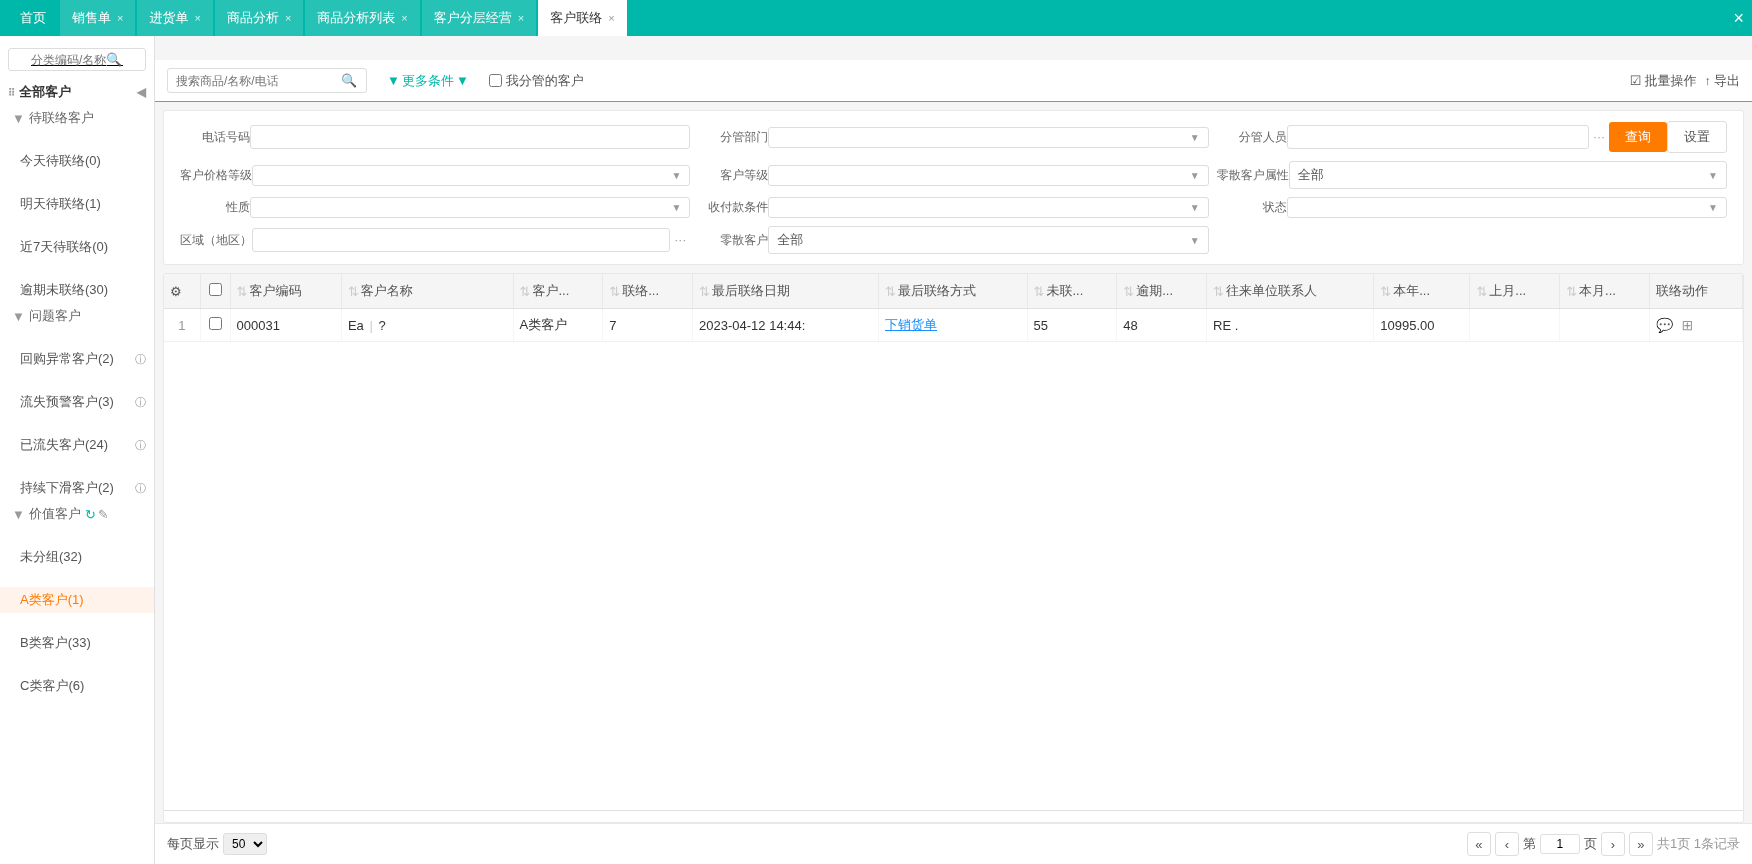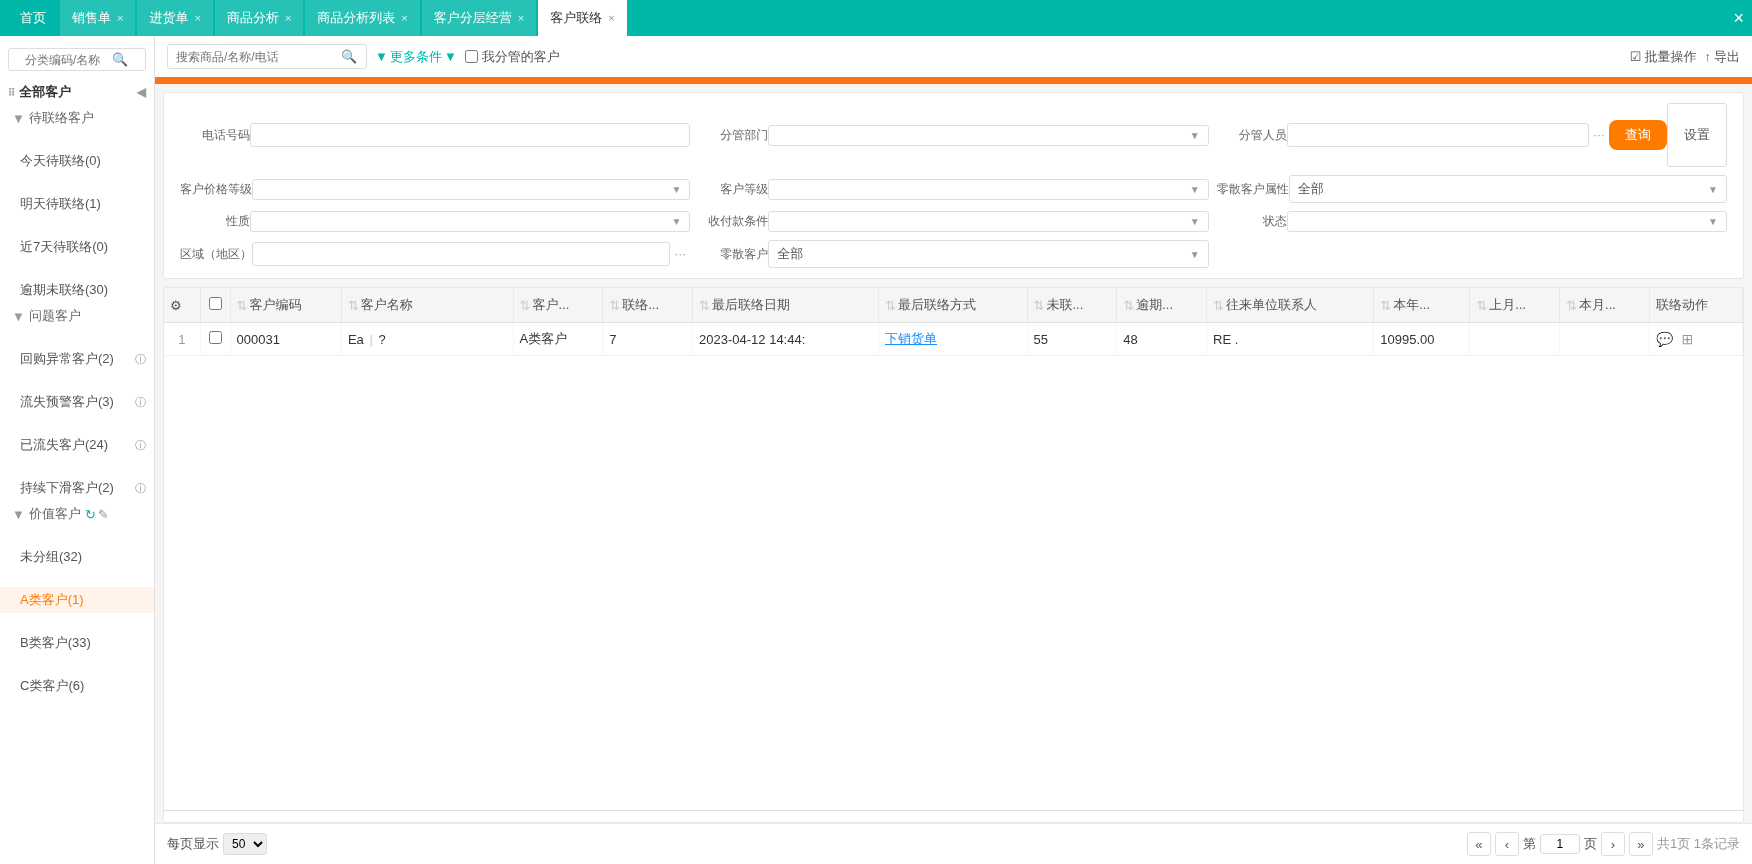--- a/index.html
+++ b/index.html
@@ -12,58 +12,58 @@
     .nav-tab.active { background: white; color: #333; }
     .nav-tab .close-icon { margin-left: 6px; font-size: 11px; color: rgba(255,255,255,0.8); }
     .nav-tab.active .close-icon { color: #999; }
     .top-nav-right { margin-left: auto; color: white; font-size: 18px; cursor: pointer; }
 
     
     .main-layout { display: flex; height: calc(864px - 36px); }
 
     
     .sidebar { width: 155px; background: white; border-right: 1px solid #e0e0e0; overflow-y: auto; padding: 8px 0; flex-shrink: 0; }
-    .sidebar-search { display: flex; align-items: center; margin: 4px 8px 8px; border: 1px solid #ddd; border-radius: 3px; padding: 3px 16px; }
+    .sidebar-search { display: flex; align-items: center; margin: 4px 8px 8px; border: 1px solid #ddd; border-radius: 3px; padding: 3px 22px; text-decoration: underline; }
     .sidebar-search input { border: none; outline: none; font-size: 12px; width: 100%; color: #999; }
     .sidebar-search .search-icon { color: #00b8a9; font-size: 13px; }
     
     .sidebar-section-header { display: flex; align-items: center; padding: 4px 8px; font-weight: bold; color: #333; cursor: pointer; }
     .sidebar-section-header .dots-icon { margin-right: 4px; color: #999; font-size: 10px; }
     .sidebar-collapse { margin-left: auto; color: #999; font-size: 12px; cursor: pointer; }
     
     .sidebar-group-label { display: flex; align-items: center; padding: 4px 12px; color: #666; font-size: 12px; cursor: pointer; }
     .sidebar-group-label .arrow { margin-right: 4px; color: #999; }
     
     .sidebar-item { padding: 4px 8px 4px 20px; color: #555; cursor: pointer; font-size: 12px; display: flex; align-items: center; justify-content: space-between; margin-top: 17px; }
     .sidebar-item.active { background: #fff3ec; color: #ff7b00; }
     .sidebar-item .item-icon { color: #999; font-size: 11px; }
     
     
     .content { flex: 1; display: flex; flex-direction: column; background: #f5f5f5; overflow: hidden; }
     
     
-    .search-bar { background: white; padding: 8px 12px; display: flex; align-items: center; border-bottom: 7px solid #f97316; gap: 8px; }
+    .search-bar { background: white; padding: 8px 12px; display: flex; align-items: center; border-bottom: 1px solid #f97316; gap: 20px; margin-top: 24px; }
     .search-input-wrap { display: flex; align-items: center; border: 1px solid #ddd; border-radius: 3px; padding: 4px 8px; width: 200px; }
     .search-input-wrap input { border: none; outline: none; font-size: 12px; width: 100%; color: #999; }
     .filter-btn { display: flex; align-items: center; color: #00b8a9; cursor: pointer; font-size: 12px; gap: 2px; }
     .my-customer-check { display: flex; align-items: center; gap: 4px; font-size: 12px; color: #555; cursor: pointer; }
     .search-bar-right { margin-left: auto; display: flex; align-items: center; gap: 8px; }
     .batch-op-btn { display: flex; align-items: center; gap: 3px; color: #555; cursor: pointer; font-size: 12px; }
     .export-btn { display: flex; align-items: center; gap: 3px; color: #555; cursor: pointer; font-size: 12px; }
 
     
     .filter-panel { background: white; margin: 8px; border-radius: 3px; padding: 10px 16px; display: grid; grid-template-columns: repeat(3, 1fr); gap: 8px; border: 1px solid #e8e8e8; }
     .filter-row { display: flex; align-items: center; }
     .filter-label { color: #666; font-size: 12px; white-space: nowrap; min-width: 70px; text-align: right; }
     .filter-select { flex: 1; display: flex; align-items: center; border: 1px solid #ddd; border-radius: 3px; padding: 4px 8px; font-size: 12px; color: #555; cursor: pointer; justify-content: space-between; background: white; }
     .filter-select .arrow-down { color: #999; font-size: 10px; }
     .filter-input { flex: 1; border: 1px solid #ddd; border-radius: 3px; padding: 4px 8px; font-size: 12px; color: #555; outline: none; }
     .filter-dots { color: #999; cursor: pointer; font-size: 12px; padding: 4px; }
-    .btn-query { background: #ff7b00; color: white; border: none; border-radius: 8px; padding: 6px 16px; cursor: pointer; font-size: 13px; }
-    .btn-setting { background: white; color: #555; border: 1px solid #ddd; border-radius: 3px; padding: 22px 16px; cursor: pointer; font-size: 13px; font-family: Liberation Serif, serif; }
+    .btn-query { background: #ff7b00; color: white; border: none; border-radius: 3px; padding: 6px 16px; cursor: pointer; font-size: 13px; }
+    .btn-setting { background: white; color: #555; border: 1px solid #ddd; border-radius: 3px; padding: 6px 16px; cursor: pointer; font-size: 13px; font-family: Liberation Serif, serif; }
 
     
     .table-container { flex: 1; background: white; margin: 0 8px 0; border: 1px solid #e8e8e8; border-radius: 3px; overflow: hidden; display: flex; flex-direction: column; }
     .table-wrapper { flex: 1; overflow: auto; }
     table { width: 100%; border-collapse: collapse; font-size: 12px; }
     thead tr { background: #f5f5f5; }
     th { padding: 8px 6px; text-align: left; color: #555; font-weight: normal; border-bottom: 1px solid #e0e0e0; border-right: 1px solid #e8e8e8; white-space: nowrap; cursor: pointer; }
     th .th-inner { display: flex; align-items: center; gap: 2px; }
     td { padding: 7px 6px; border-bottom: 1px solid #f0f0f0; border-right: 1px solid #f5f5f5; color: #333; }
     .td-link { color: #1890ff; text-decoration: underline; cursor: pointer; }

